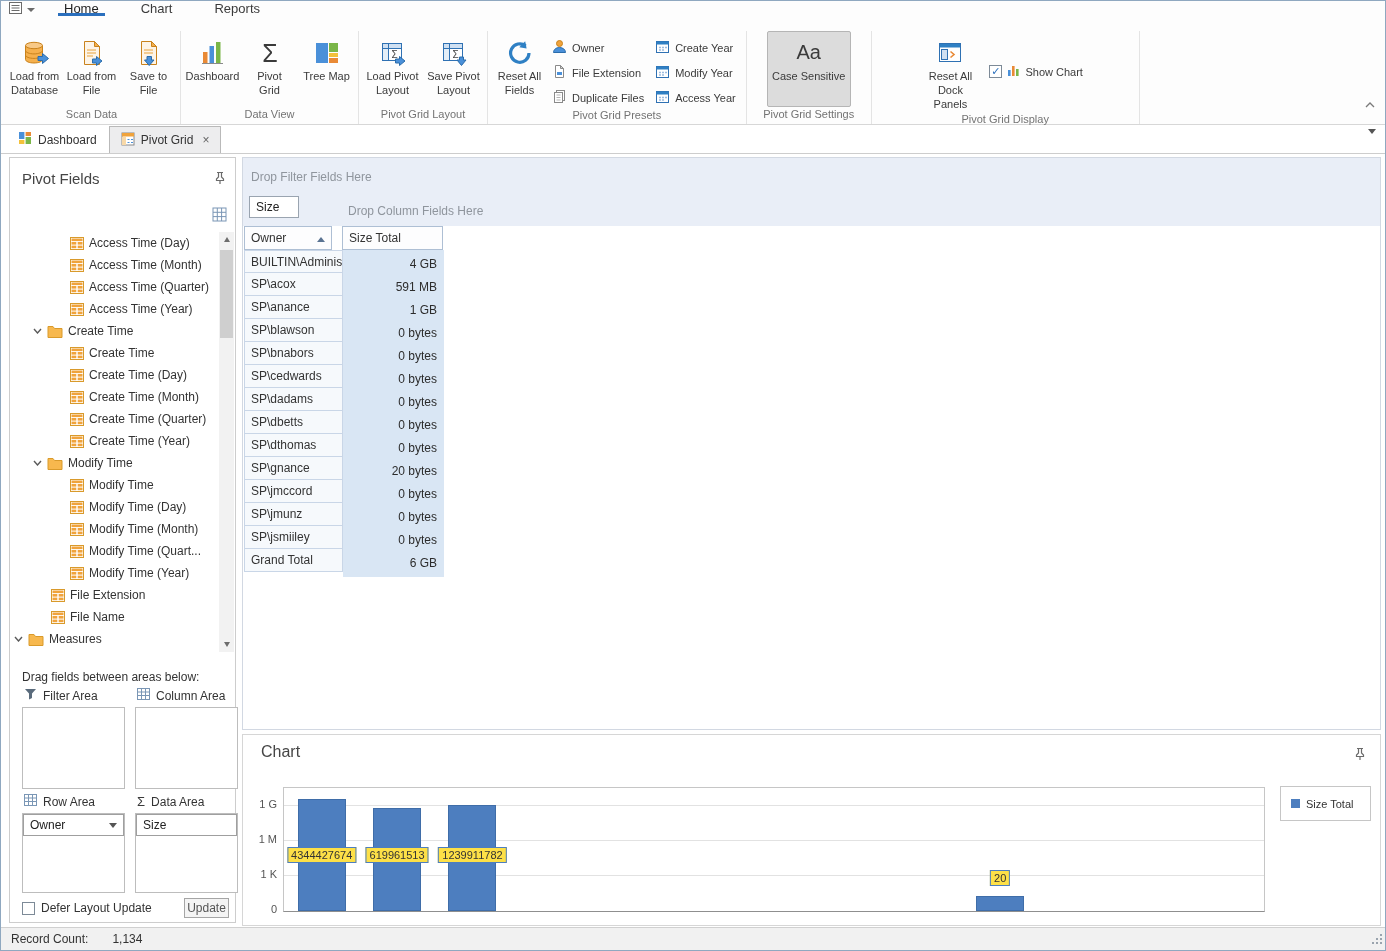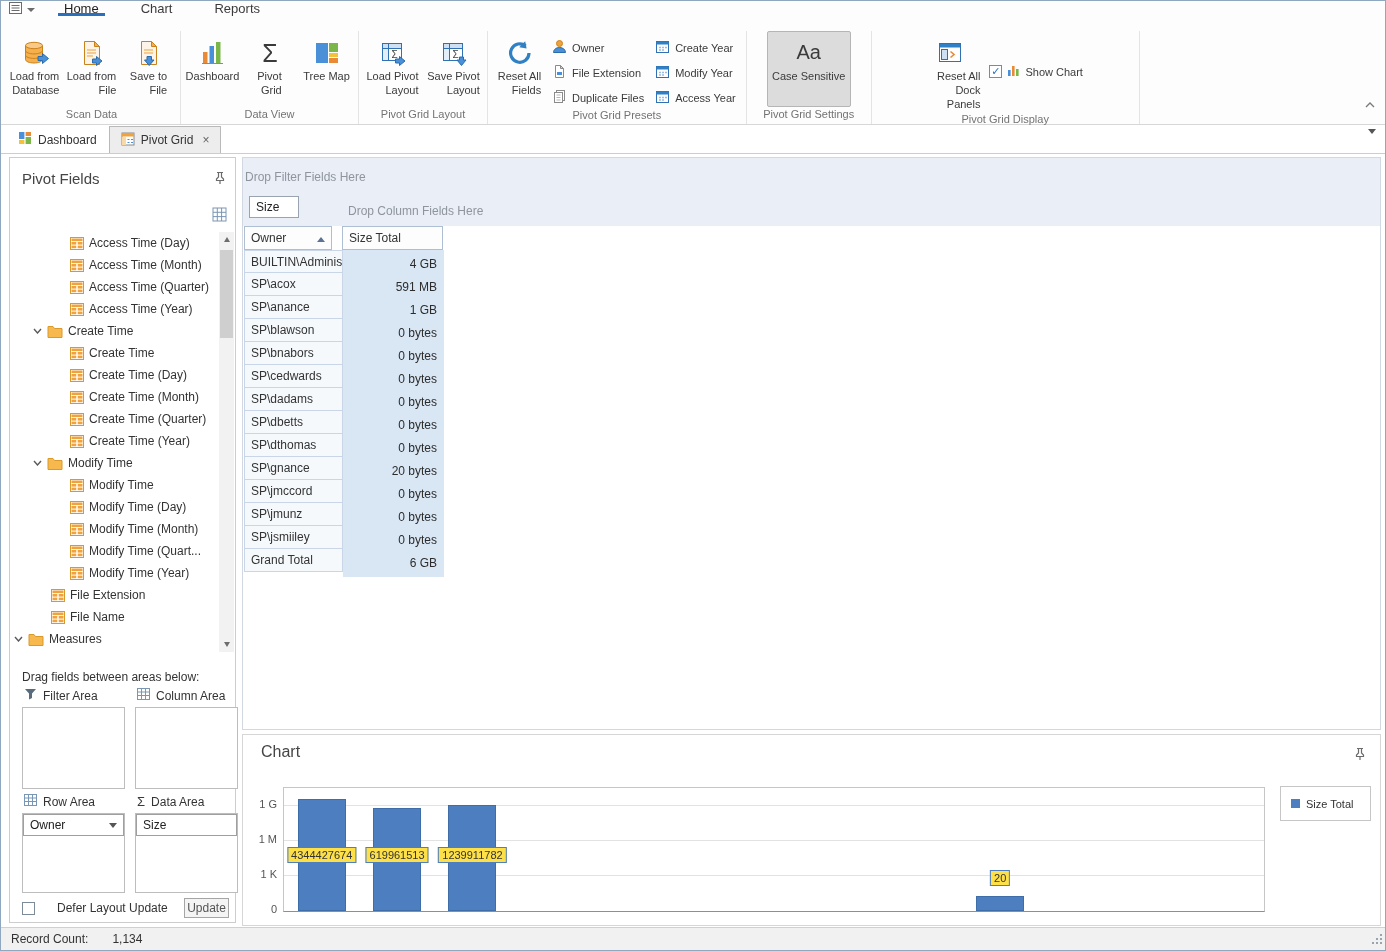--- a/index.html
+++ b/index.html
@@ -15,21 +15,21 @@
   .rtab{padding:0 21px;display:flex;align-items:center;font-size:13px;color:#3b3b3b;position:relative;cursor:pointer;}
   .rtab.active{color:#1f1f1f;}
   .rtab.active:after{content:"";position:absolute;left:15px;right:15px;bottom:0;height:3px;background:var(--accent,#2a6fbd);}
   .ribbon-body{display:flex;height:93px;padding:0 2px;}
   .rgroup{display:flex;flex-direction:column;border-right:1px solid #e4e4e4;padding:0 3px;}
   .rgroup-buttons{flex:1;display:flex;align-items:stretch;justify-content:center;}
   .rgroup-caption{height:17px;font-size:11px;color:#737373;text-align:center;line-height:15px;white-space:nowrap;padding:0 6px;}
   .rbtn{width:57px;display:flex;flex-direction:column;align-items:center;padding-top:5px;gap:2px;cursor:pointer;border:1px solid transparent;border-radius:2px;}
   .rbtn.pressed{background:#dcdcdc;border-color:#b5b5b5;width:84px;}
   .ricon{height:31px;display:flex;align-items:center;justify-content:center;}
-  .rlabel{font-size:11px;color:#3b3b3b;text-align:right;line-height:1.25;white-space:pre-line;}
+  .rlabel{font-size:11px;color:#3b3b3b;text-align:center;line-height:1.25;white-space:pre-line;}
   .aa{font-size:20px;color:#3a3a3a;}
   .scol{display:flex;flex-direction:column;justify-content:flex-start;padding-top:6px;gap:4px;}
   .sbtn{display:flex;align-items:center;gap:5px;font-size:11px;color:#3b3b3b;padding:2px 7px 2px 4px;cursor:pointer;white-space:nowrap;border-radius:2px;}
   .checkrow{display:flex;align-items:center;gap:5px;font-size:11px;color:#3b3b3b;align-self:center;padding:0 8px;cursor:pointer;}
   .cb{width:13px;height:13px;border:1px solid #7d8a97;background:#fff;display:inline-flex;align-items:center;justify-content:center;font-size:11px;line-height:11px;color:var(--accent,#2a6fbd);}
   .ribbon-collapse{position:absolute;right:6px;top:96px;width:18px;height:16px;display:flex;align-items:center;justify-content:center;cursor:pointer;}
 
   
   .doctabs{position:absolute;top:125px;left:0;right:0;height:28px;background:#fff;border-bottom:1px solid #cdcdcd;display:flex;align-items:flex-end;padding-left:5px;}
   .dtab{height:27px;display:flex;align-items:center;gap:6px;padding:0 11px;font-size:12px;color:#333;cursor:pointer;border:1px solid transparent;}
@@ -52,21 +52,21 @@
   .vscroll{position:absolute;right:1px;top:74px;width:15px;height:420px;background:#f2f2f2;}
   .varrow{position:absolute;left:0;width:15px;height:15px;background:#f2f2f2;display:flex;align-items:center;justify-content:center;cursor:pointer;}
   .tri-up-s{width:0;height:0;border-left:3.5px solid transparent;border-right:3.5px solid transparent;border-bottom:5px solid #6d6d6d;}
   .tri-down-s{width:0;height:0;border-left:3.5px solid transparent;border-right:3.5px solid transparent;border-top:5px solid #6d6d6d;}
   .vthumb{position:absolute;left:1px;top:18px;width:13px;height:88px;background:#cfcfcf;cursor:pointer;}
   .drag-hint{position:absolute;left:12px;top:512px;font-size:12px;color:#333;}
   .area-head{position:absolute;display:flex;gap:6px;align-items:center;font-size:12px;color:#333;height:15px;}
   .area-box{position:absolute;width:103px;height:82px;border:1px solid #bdbdbd;background:#fff;padding:0;}
   .sigma-ic{font-size:13px;color:#3a3a3a;line-height:13px;}
   .field-chip{height:22px;border:1px solid #9f9f9f;background:#fff;display:flex;align-items:center;font-size:12px;color:#222;padding:0 6px;cursor:pointer;justify-content:space-between;}
-  .defer-row{position:absolute;left:12px;top:743px;display:flex;align-items:center;gap:22px;font-size:12px;color:#333;cursor:pointer;}
+  .defer-row{position:absolute;left:12px;top:743px;display:flex;align-items:center;gap:6px;font-size:12px;color:#333;cursor:pointer;}
   .update-btn{position:absolute;right:6px;top:740px;width:45px;height:20px;border:1px solid #a5a5a5;background:#f4f4f4;font-size:12px;color:#555;display:flex;align-items:center;justify-content:center;cursor:pointer;}
 
   
   .pivot-panel{position:absolute;left:241px;top:156px;width:1139px;height:573px;background:#fff;border:1px solid #d2d8e2;}
   .drop-band{position:absolute;left:0;top:0;right:0;height:68px;background:var(--band,#e9eef7);}
   .drop-hint{position:absolute;font-size:12px;color:#8f959d;white-space:nowrap;}
   .filter-chip{position:absolute;left:6px;top:38px;width:50px;height:22px;border:1px solid #9aa4b0;background:#fff;font-size:12px;color:#222;display:flex;align-items:center;padding:0 6px;cursor:pointer;}
   .pgrid{position:absolute;left:1px;top:68px;}
   .pgrid-header{display:flex;height:24px;}
   .hcell{background:#fdfdfe;border:1px solid #aebfd4;font-size:12px;color:#333;display:flex;align-items:center;padding:0 6px;cursor:pointer;}
@@ -695,21 +695,21 @@
 
     <div class="defer-row">
       <span class="cb"></span>
       <span>Defer Layout Update</span>
     </div>
     <div class="update-btn">Update</div>
   </div>
 
   <div class="pivot-panel">
     <div class="drop-band">
-      <div class="drop-hint" style="left:2px;top:12px">Drop Filter Fields Here</div>
+      <div class="drop-hint" style="left:8px;top:12px">Drop Filter Fields Here</div>
       <div class="filter-chip">Size</div>
       <div class="drop-hint" style="left:105px;top:46px">Drop Column Fields Here</div>
     </div>
     <div class="pgrid">
       <div class="pgrid-header">
         <div class="hcell owner">
           <span>Owner</span>
           <span><svg width="8" height="5" viewBox="0 0 8 5">
                 <path d="M4 0l4 5H0z" fill="#5a7392"></path>
               </svg></span>

